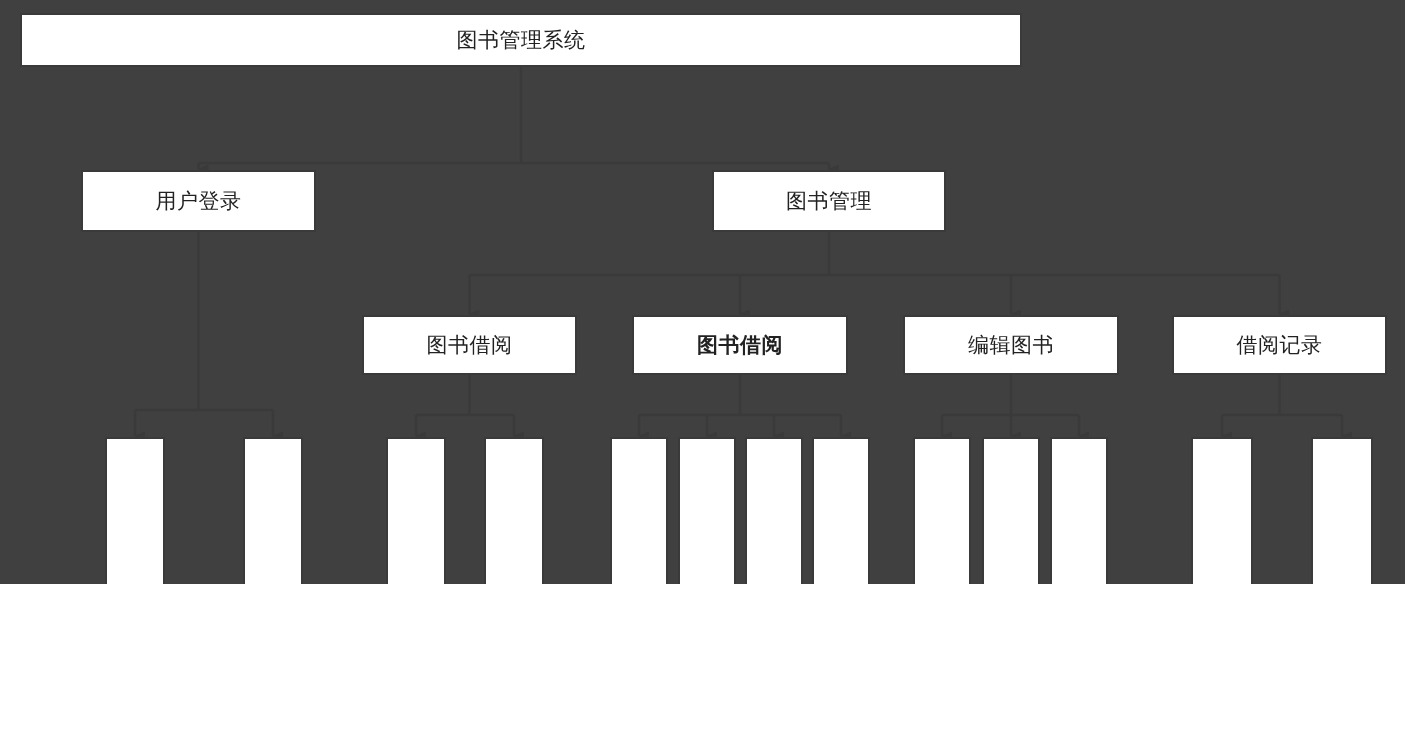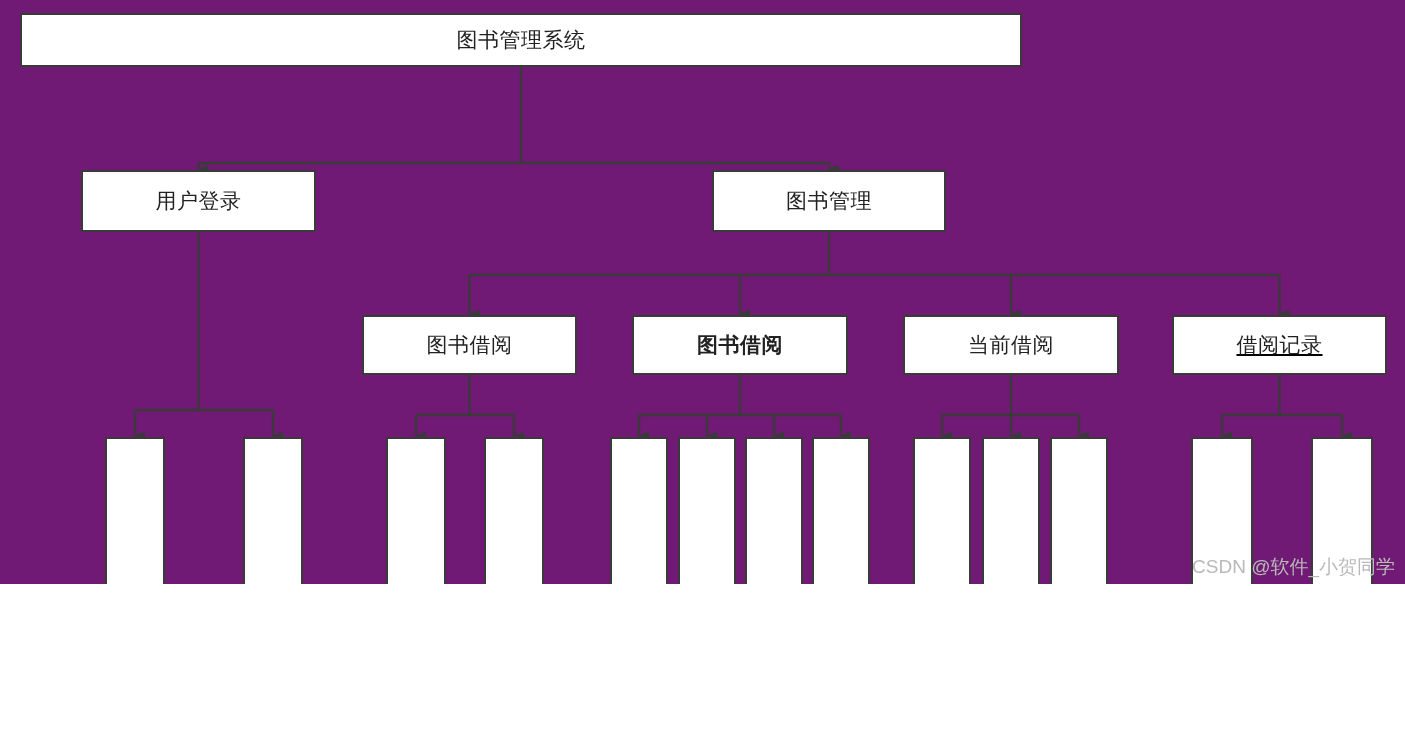--- a/index.html
+++ b/index.html
@@ -8,21 +8,21 @@
     padding: 0;
     background: #ffffff;
   }
   body {
     font-family: "Liberation Sans", "DejaVu Sans", sans-serif;
   }
   #diagram-root {
     position: relative;
     width: 1405px;
     height: 584px;
-    background: #701a75;
+    background: #404040;
     overflow: hidden;
   }
   #diagram-svg {
     position: absolute;
     left: 0;
     top: 0;
     width: 1405px;
     height: 747px;
   }
   .node-box {
@@ -128,23 +128,23 @@
       <div class="node-box lvl-2" style="left: 712px; top: 170px; width: 234px; height: 62px;">
         <span class="node-label">图书管理</span>
       </div>
       <div class="node-box lvl-3" style="left: 362px; top: 315px; width: 215px; height: 60px;">
         <span class="node-label">图书借阅</span>
       </div>
       <div class="node-box lvl-3" style="left: 632px; top: 315px; width: 216px; height: 60px; font-weight: bold;">
         <span class="node-label">图书借阅</span>
       </div>
       <div class="node-box lvl-3" style="left: 903px; top: 315px; width: 216px; height: 60px;">
-        <span class="node-label">当前借阅</span>
+        <span class="node-label">编辑图书</span>
       </div>
-      <div class="node-box lvl-3" style="left: 1172px; top: 315px; width: 215px; height: 60px; text-decoration: underline;">
+      <div class="node-box lvl-3" style="left: 1172px; top: 315px; width: 215px; height: 60px;">
         <span class="node-label">借阅记录</span>
       </div>
       <div class="node-box leaf" style="left: 105px; top: 437px; width: 60px; height: 296px;">
         <span class="node-label">用户登录</span>
       </div>
       <div class="node-box leaf" style="left: 243px; top: 437px; width: 60px; height: 296px;">
         <span class="node-label">注销登录</span>
       </div>
       <div class="node-box leaf" style="left: 386px; top: 437px; width: 60px; height: 296px;">
         <span class="node-label">查询图书</span>
@@ -174,15 +174,14 @@
         <span class="node-label">确认归还（管理员）</span>
       </div>
       <div class="node-box leaf" style="left: 1191px; top: 437px; width: 62px; height: 296px;">
         <span class="node-label">新增借阅记录</span>
       </div>
       <div class="node-box leaf" style="left: 1311px; top: 437px; width: 62px; height: 296px;">
         <span class="node-label">查询借阅记录</span>
       </div>
     </div>
 
-  <div id="watermark">CSDN @软件_小贺同学</div>
 
 </div>
 
 </body></html>

